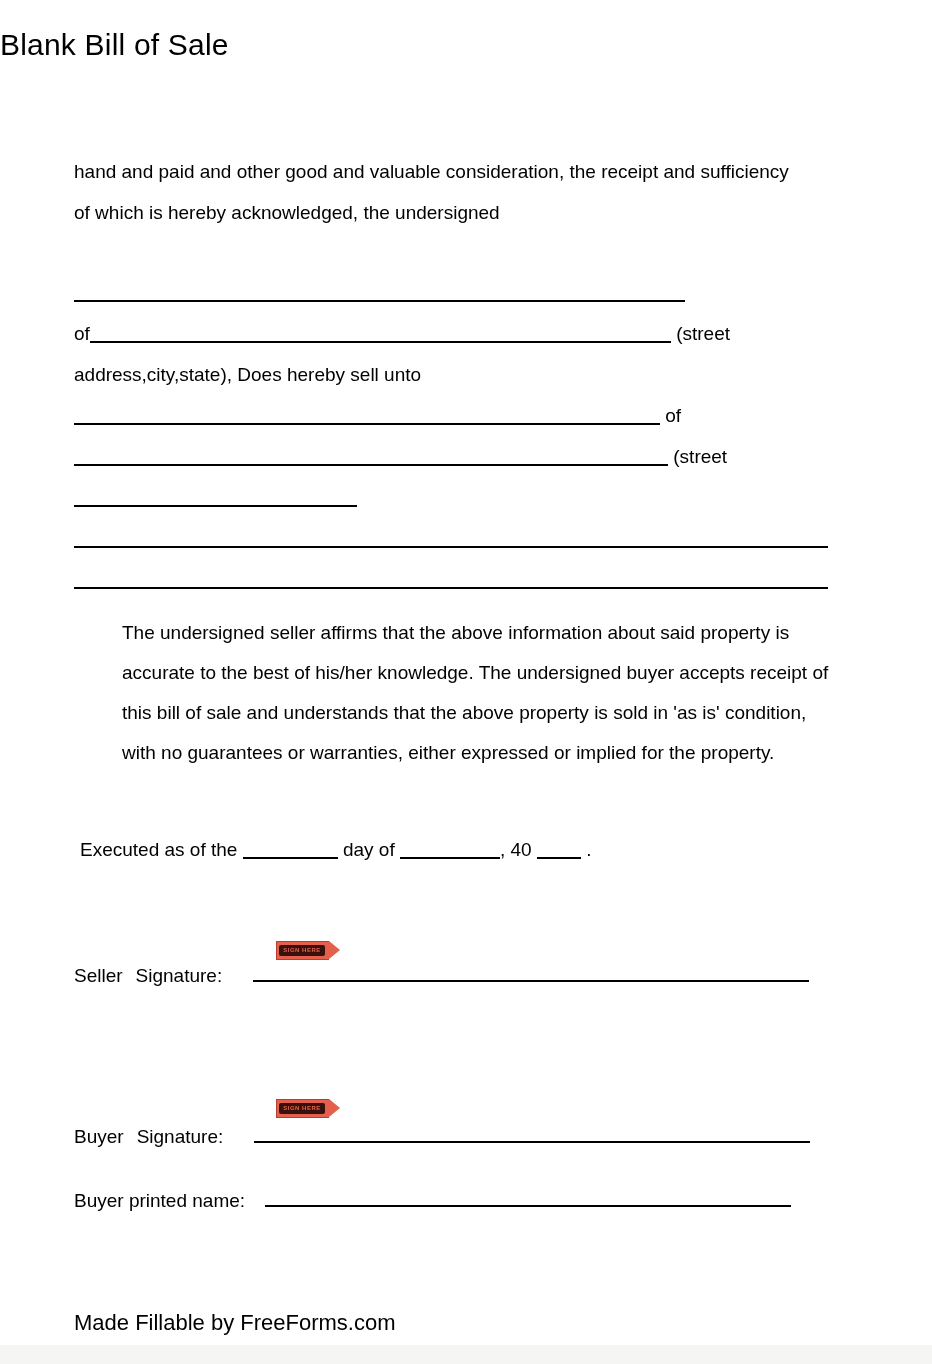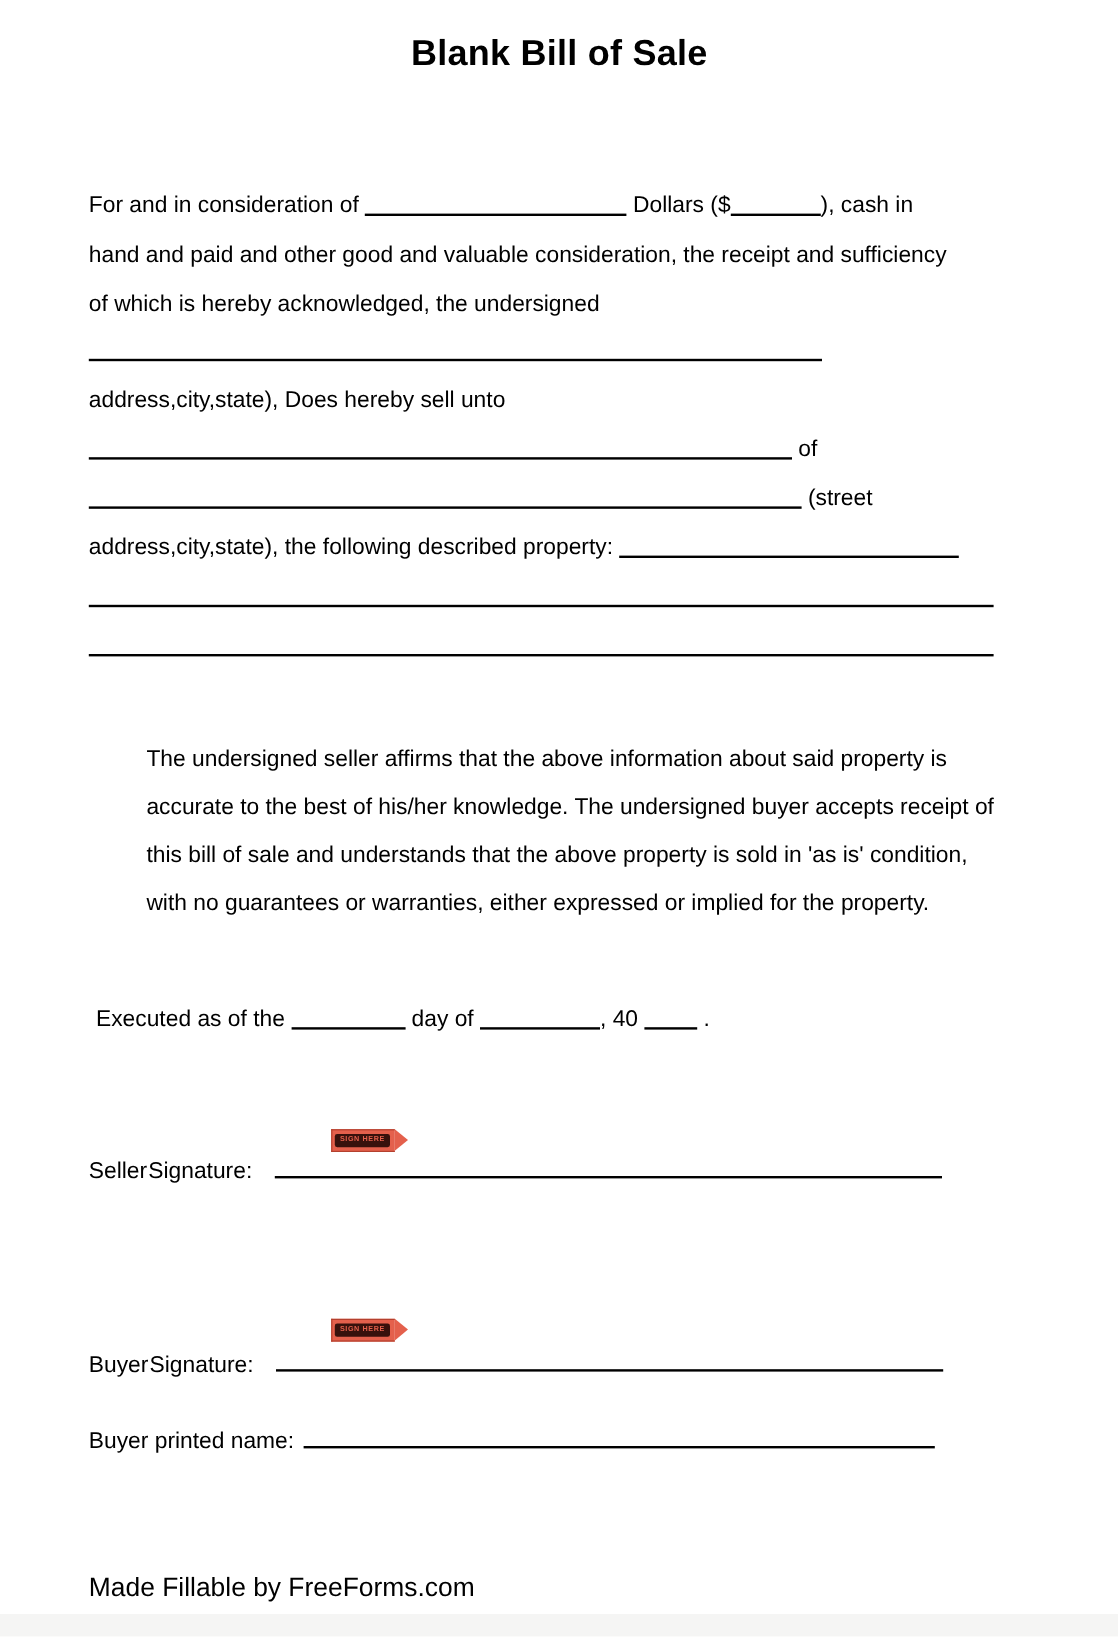--- a/index.html
+++ b/index.html
@@ -16,23 +16,22 @@
     font-size: 19px;
     color: #000000;
     overflow: hidden;
   }
   .title {
     position: absolute;
     top: 28px;
     left: 0;
     width: 100%;
     margin: 0;
-    text-align: center;
     font-size: 30px;
-    font-weight: bold;
+    font-weight: normal;
     letter-spacing: 0.2px;
   }
   .block { position: absolute; }
   .block-intro    { top: 151px; left: 74px; }
   .block-parties  { top: 272px; left: 74px; }
   .block-affirm   { top: 613px; left: 78px; }
   .block-executed { top: 829px; left: 80px; }
 
   .fline {
     height: 41px;
@@ -47,20 +46,21 @@
     border-bottom: 2px solid #000;
     margin-bottom: -3px;
   }
 
   .sig-row {
     position: absolute;
     left: 74px;
     display: flex;
     align-items: baseline;
     white-space: nowrap;
+    gap: 12px;
   }
   .row-seller-sig     { top: 960px; }
   .row-seller-printed { top: 1028px; }
   .row-buyer-sig      { top: 1121px; }
   .row-buyer-printed  { top: 1185px; }
 
   .sigline {
     display: inline-block;
     height: 20px;
     border-bottom: 2px solid #000;
@@ -123,30 +123,30 @@
   }
 </style>
 </head>
 <body>
 
 <div class="page">
 
   <h1 class="title">Blank Bill of Sale</h1>
 
   <div class="block block-intro">
-      <div class="fline"><span>For and in consideration of </span><span class="blank" style="width: 218px;"></span><span> Dollars ($</span><span class="blank" style="width: 75px;"></span><span>), cash in</span></div>
       <div class="fline"><span>hand and paid and other good and valuable consideration, the receipt and sufficiency</span></div>
       <div class="fline"><span>of which is hereby acknowledged, the undersigned</span></div>
     </div>
   <div class="block block-parties">
       <div class="fline"><span class="blank" style="width: 611px;"></span></div>
+      <div class="fline"><span>of</span><span class="blank" style="width: 581px;"></span><span> (street</span></div>
       <div class="fline"><span>address,city,state), Does hereby sell unto</span></div>
       <div class="fline"><span class="blank" style="width: 586px;"></span><span> of</span></div>
       <div class="fline"><span class="blank" style="width: 594px;"></span><span> (street</span></div>
-      <div class="fline"><span>address,city,state), the following described property: </span><span class="blank" style="width: 283px;"></span></div>
+      <div class="fline"><span class="blank" style="width: 283px;"></span></div>
       <div class="fline"><span class="blank" style="width: 754px;"></span></div>
       <div class="fline"><span class="blank" style="width: 754px;"></span></div>
     </div>
   <div class="block block-affirm">
       <div class="fline"><span>The undersigned seller affirms that the above information about said property is</span></div>
       <div class="fline"><span>accurate to the best of his/her knowledge. The undersigned buyer accepts receipt of</span></div>
       <div class="fline"><span>this bill of sale and understands that the above property is sold in 'as is' condition,</span></div>
       <div class="fline"><span>with no guarantees or warranties, either expressed or implied for the property.</span></div>
     </div>
   <div class="block block-executed">

